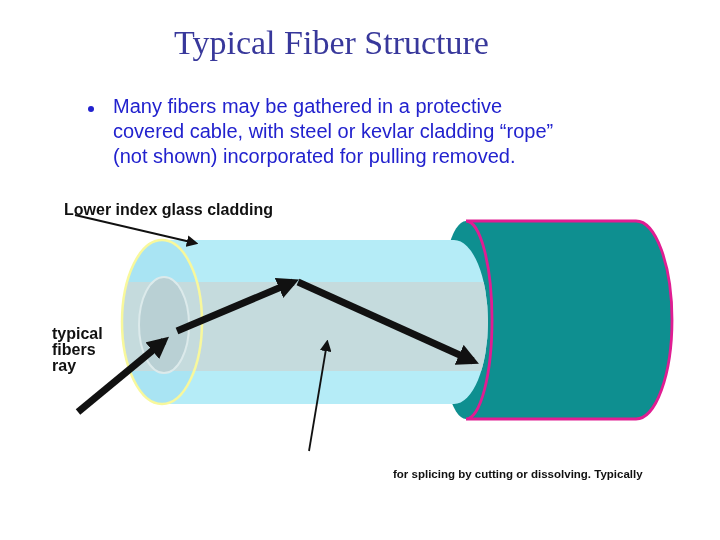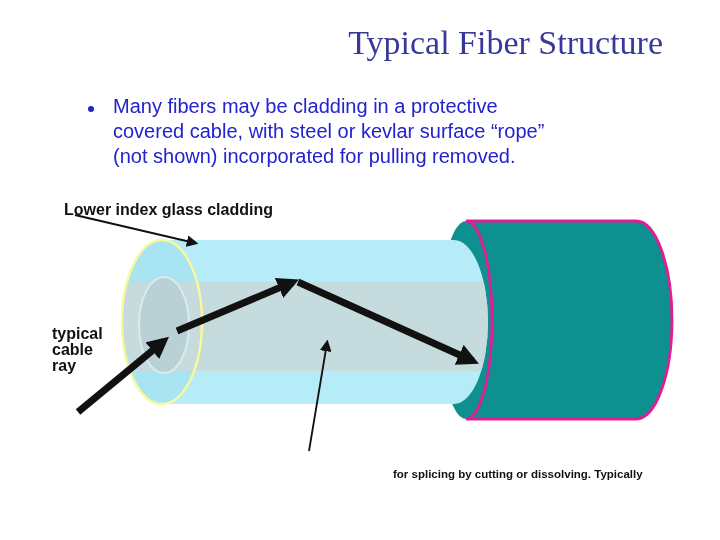--- a/index.html
+++ b/index.html
@@ -1,20 +1,20 @@
 <!DOCTYPE html>
 <html><head>
 <meta charset="utf-8">
 <style>
   html,body{margin:0;padding:0;background:#fff;}
   #slide{position:relative;width:720px;height:540px;background:#ffffff;overflow:hidden;
          font-family:"Liberation Sans",sans-serif;}
   #diagram-svg{position:absolute;left:0;top:0;width:720px;height:540px;}
   .abs{position:absolute;}
-  #title{left:0;top:24px;width:663px;text-align:right;
+  #title{left:0;top:24px;width:663px;text-align:center;
          font-family:"Liberation Serif",serif;font-size:34px;font-weight:400;}
   .bullet-line{left:113px;width:540px;font-size:20px;line-height:25px;white-space:nowrap;}
   #bullet-dot{left:88px;top:106px;width:6px;height:6px;border-radius:50%;}
   .small-label{font-weight:bold;font-size:16px;color:#111;white-space:nowrap;line-height:14px;}
   .lr-line{left:52px;font-weight:bold;font-size:16px;color:#111;line-height:16px;}
   .jacket-line{left:393px;font-weight:bold;font-size:11.5px;color:#111;
                line-height:15px;white-space:nowrap;}
 </style>
 </head>
 <body>
@@ -52,26 +52,26 @@
     <line x1="177" y1="331" x2="293" y2="282" stroke-width="7" marker-end="url(#bigHead)" stroke="#111111"></line>
     <line x1="298" y1="282" x2="473" y2="361" stroke-width="7" marker-end="url(#bigHead)" stroke="#111111"></line>
 
     <line x1="75" y1="215" x2="195" y2="243" stroke-width="1.8" marker-end="url(#smallHead)" stroke="#111111"></line>
     <line x1="309" y1="451" x2="327" y2="343" stroke-width="1.8" marker-end="url(#smallHead)" stroke="#111111"></line>
   </svg>
 
   <div id="title" class="abs" style="color: rgb(56, 56, 155);">Typical Fiber Structure</div>
 
   <div id="bullet-dot" class="abs" style="background: rgb(34, 34, 206);"></div>
-  <div class="abs bullet-line" style="top: 94px; color: rgb(34, 34, 206);">Many fibers may be cladding in a protective</div>
-  <div class="abs bullet-line" style="top: 119px; color: rgb(34, 34, 206);">covered cable, with steel or kevlar surface “rope”</div>
+  <div class="abs bullet-line" style="top: 94px; color: rgb(34, 34, 206);">Many fibers may be gathered in a protective</div>
+  <div class="abs bullet-line" style="top: 119px; color: rgb(34, 34, 206);">covered cable, with steel or kevlar cladding “rope”</div>
   <div class="abs bullet-line" style="top: 144px; color: rgb(34, 34, 206);">(not shown) incorporated for pulling removed.</div>
 
   <div class="abs small-label" style="left:64px;top:203px">Lower index glass cladding</div>
 
   <div class="abs lr-line" style="top:326px">typical</div>
-  <div class="abs lr-line" style="top:342px">cable</div>
+  <div class="abs lr-line" style="top:342px">fibers</div>
   <div class="abs lr-line" style="top:358px">ray</div>
 
 
   <div class="abs jacket-line" style="top:467px">for splicing by cutting or dissolving. Typically</div>
 
 </div>
 
 </body></html>

